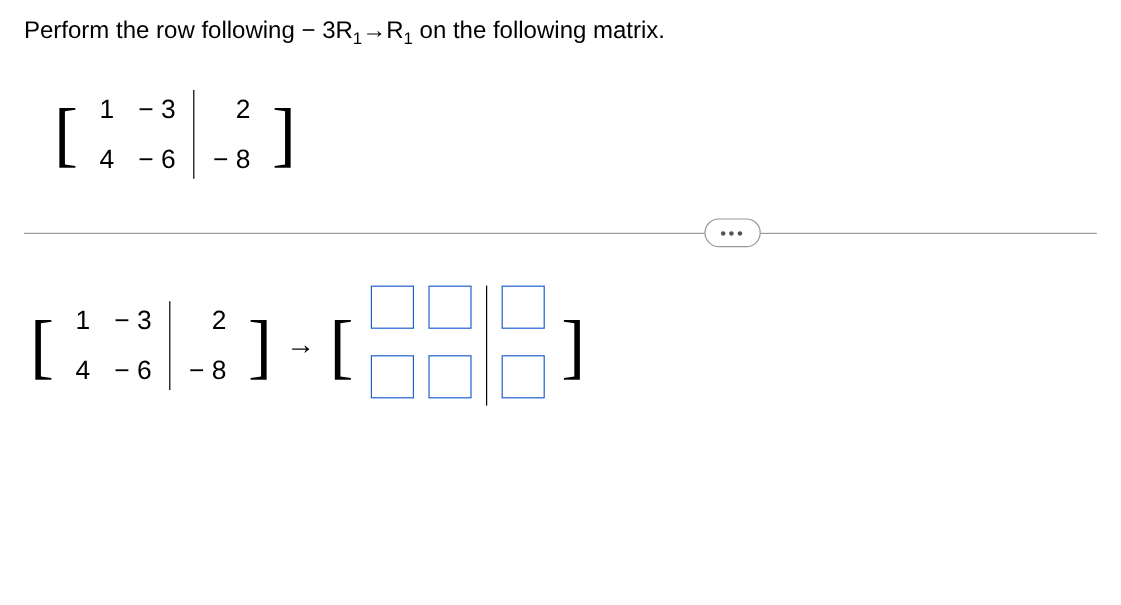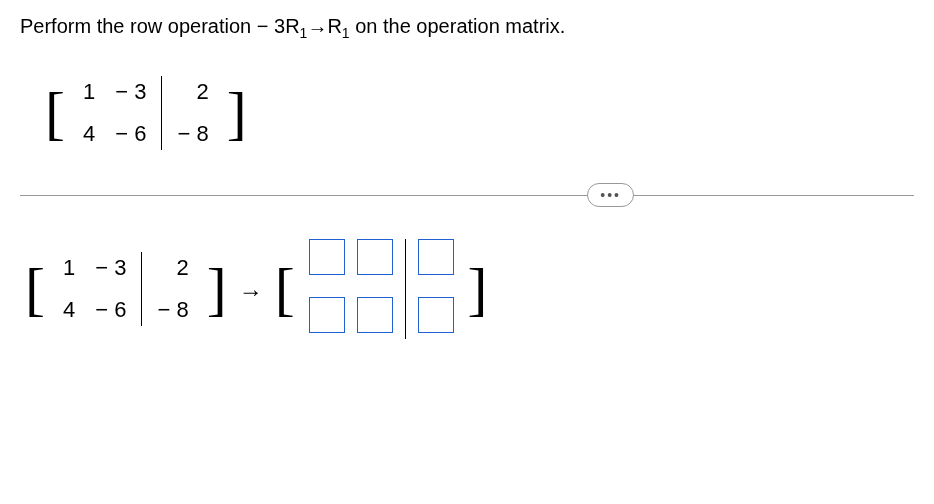--- a/index.html
+++ b/index.html
@@ -106,21 +106,21 @@
       min-width: auto;
     }
     .input-matrix .matrix-divider {
       margin: 8px 6px;
     }
   </style>
 </head>
 <body>
 
 <div class="instruction">
-  <span>Perform the row operation  </span><span>− 3R</span><span class="subscript">1</span><span>→</span><span>R</span><span class="subscript">1</span><span> on the operation matrix.</span>
+  <span>Perform the row following  </span><span>− 3R</span><span class="subscript">1</span><span>→</span><span>R</span><span class="subscript">1</span><span> on the following matrix.</span>
 </div>
 
 <div class="matrix-display">
   <div class="matrix">
     <span class="bracket-left">[</span>
     <div class="matrix-body">
       <div class="matrix-col-group">
         <div class="matrix-cell-col">
           <div class="matrix-cell">1</div>
           <div class="matrix-cell">4</div>

